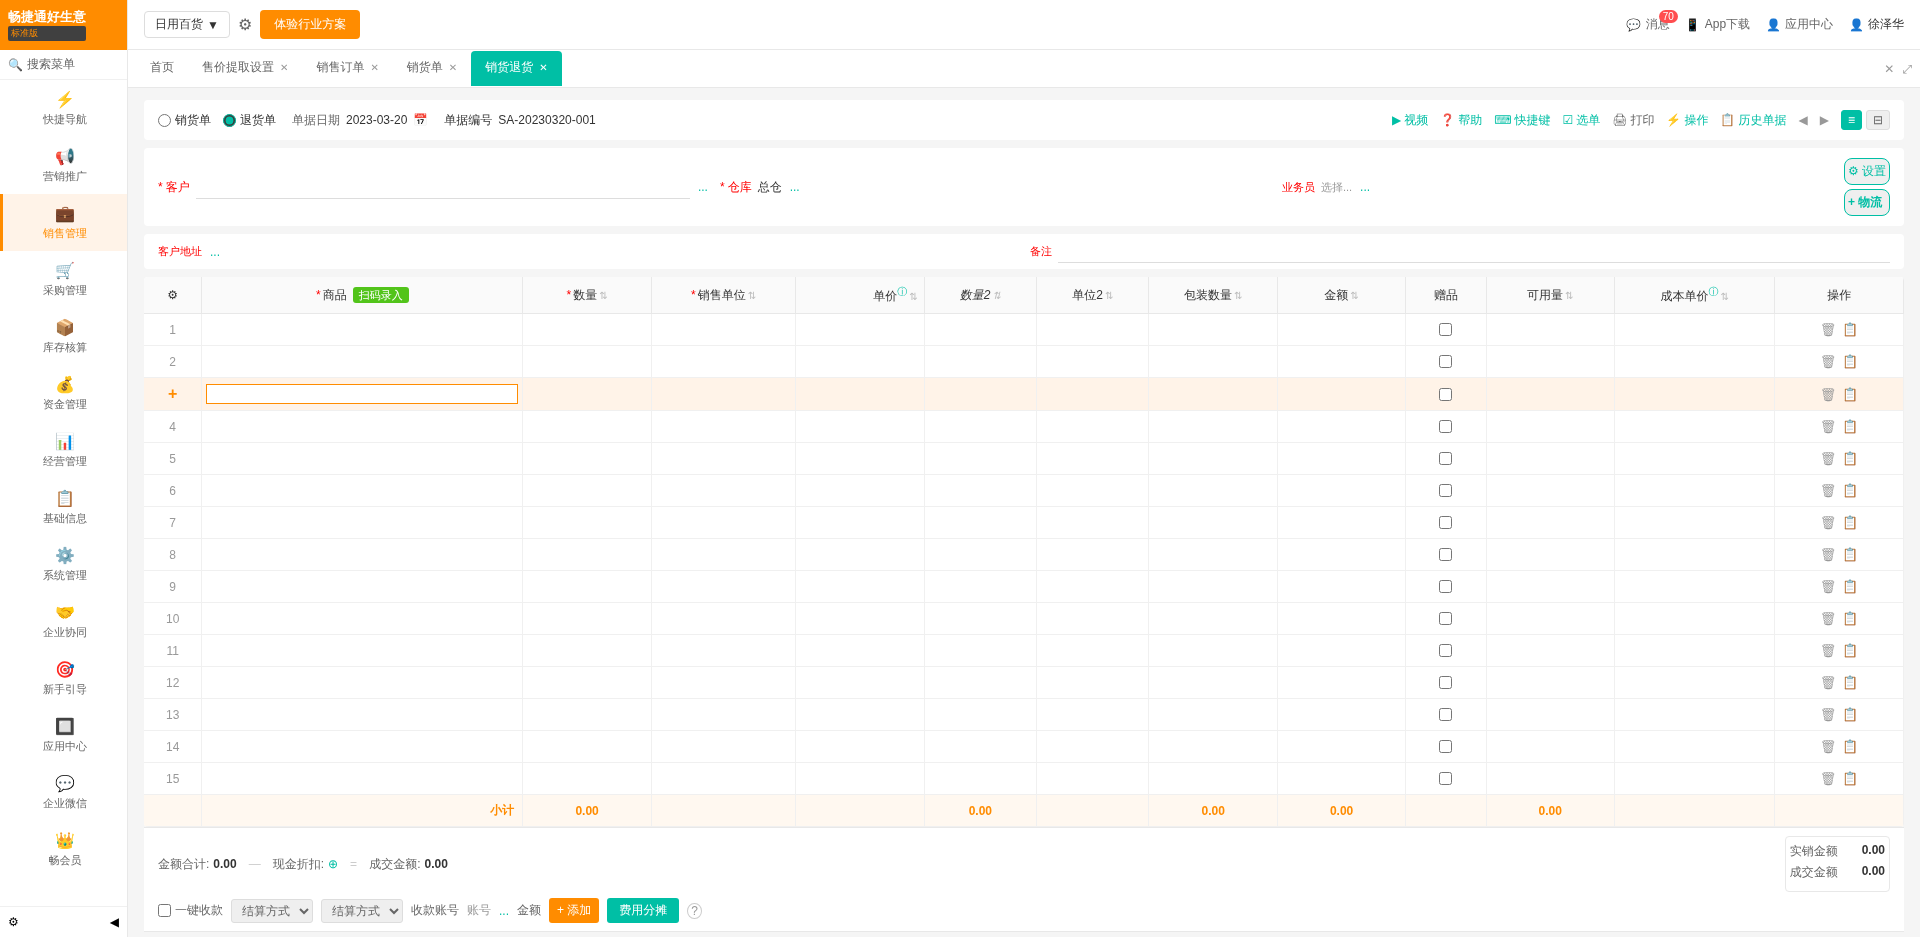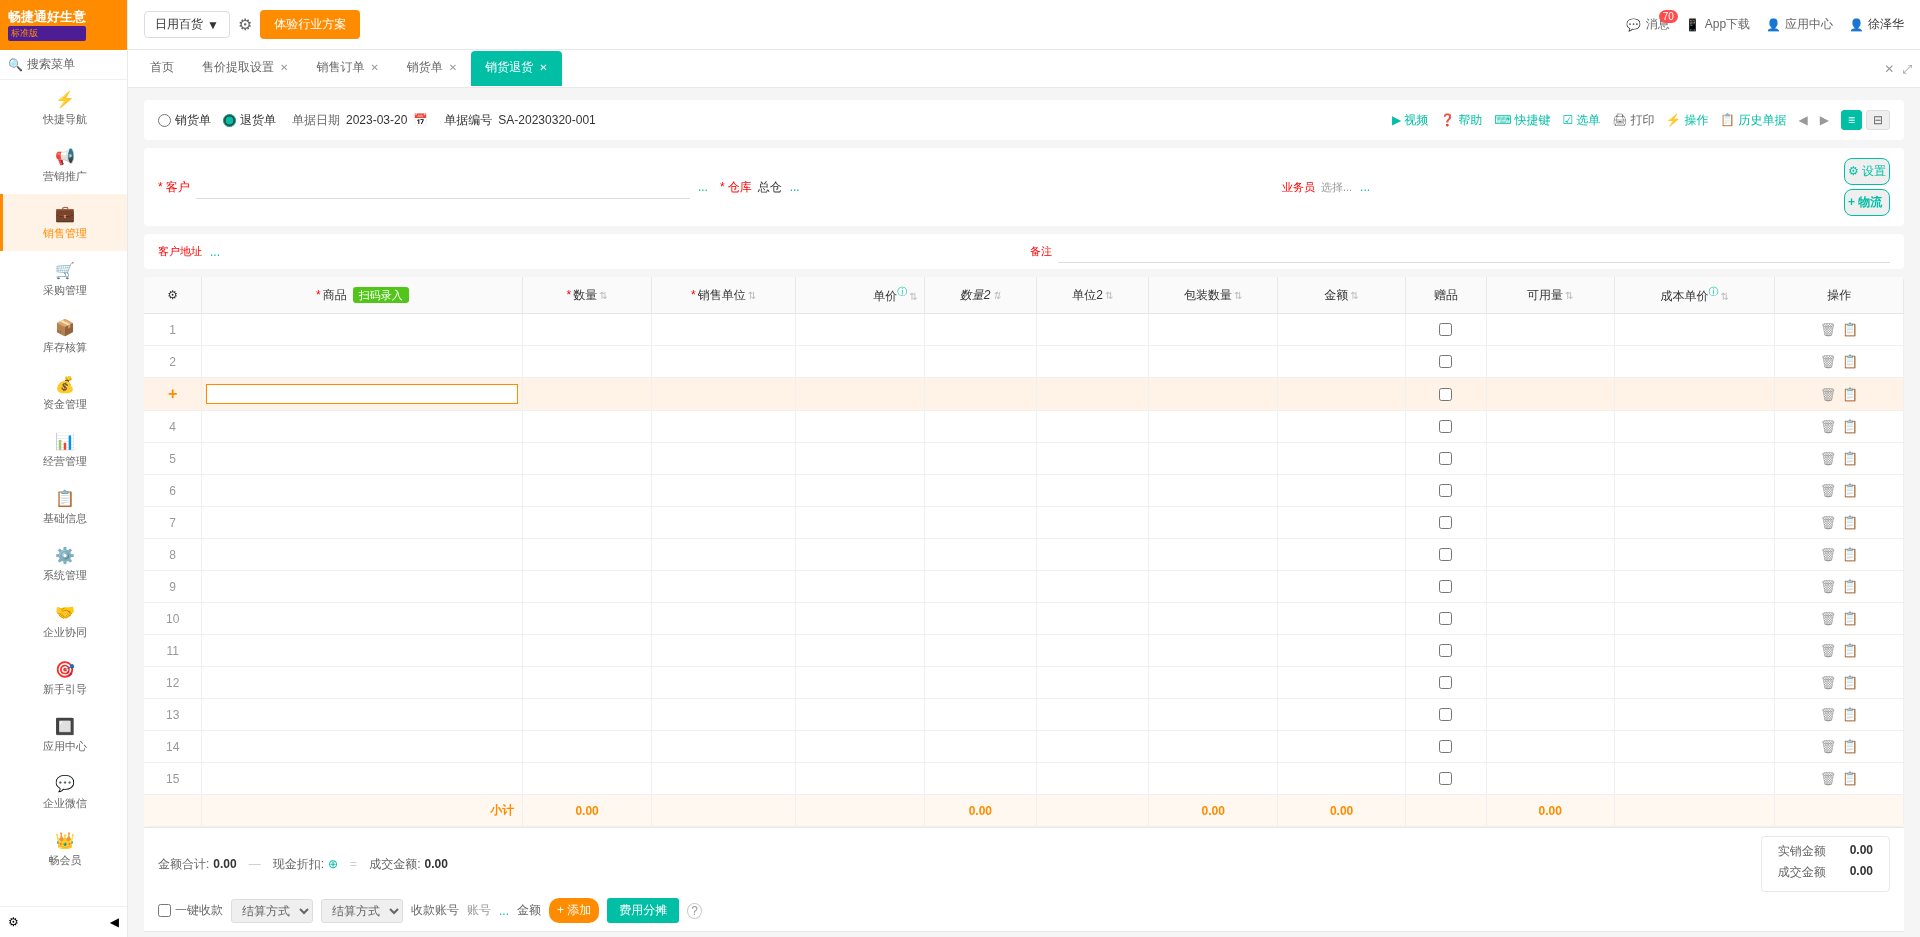--- a/index.html
+++ b/index.html
@@ -2,21 +2,21 @@
 <html><head>
   <meta charset="utf-8">
   <style>
     * { box-sizing: border-box; margin: 0; padding: 0; font-family: 'Microsoft YaHei', Arial, sans-serif; font-size: 12px; }
     body { background: #f5f5f5; display: flex; height: 937px; overflow: hidden; }
     
     
     .sidebar { width: 128px; background: #fff; display: flex; flex-direction: column; border-right: 1px solid #e8e8e8; flex-shrink: 0; }
     .sidebar-logo { background: #ff8c00; padding: 8px; display: flex; align-items: center; height: 50px; }
     .sidebar-logo-text { color: white; font-size: 13px; font-weight: bold; line-height: 1.2; }
-    .sidebar-logo-badge { background: #4c1d95; color: #ff8c00; font-size: 9px; padding: 1px 3px; border-radius: 2px; margin-top: 2px; }
+    .sidebar-logo-badge { background: #404040; color: #ff8c00; font-size: 9px; padding: 1px 3px; border-radius: 2px; margin-top: 2px; }
     .sidebar-search { padding: 6px 8px; border-bottom: 1px solid #f0f0f0; display: flex; align-items: center; gap: 4px; color: #666; cursor: pointer; }
     .sidebar-nav-item { padding: 10px 8px; display: flex; flex-direction: column; align-items: center; gap: 3px; cursor: pointer; color: #666; border-left: 3px solid transparent; }
     .sidebar-nav-item.active { color: #ff8c00; background: #fff3e8; border-left: 3px solid #ff8c00; }
     .sidebar-nav-icon { font-size: 16px; }
     .sidebar-nav-label { font-size: 11px; }
     .sidebar-bottom { margin-top: auto; padding: 8px; display: flex; justify-content: space-between; border-top: 1px solid #f0f0f0; }
     
     
     .main { flex: 1; display: flex; flex-direction: column; overflow: hidden; }
     
@@ -93,21 +93,21 @@
     .subtotal-label { text-align: right; color: #666; font-weight: normal; padding-right: 8px; }
     
     
     .footer { background: #fff; padding: 8px 14px; border-top: 1px solid #e8e8e8; }
     .footer-row1 { display: flex; align-items: center; gap: 12px; flex-wrap: wrap; margin-bottom: 6px; }
     .footer-field { display: flex; align-items: center; gap: 4px; color: #666; }
     .footer-separator { color: #ccc; }
     .footer-row2 { display: flex; align-items: center; gap: 8px; flex-wrap: wrap; }
     .footer-checkbox { display: flex; align-items: center; gap: 4px; cursor: pointer; color: #666; }
     .footer-select { border: 1px solid #ddd; padding: 3px 6px; border-radius: 3px; color: #666; font-size: 12px; }
-    .footer-add-btn { background: #ff8c00; color: white; border: none; padding: 4px 8px; border-radius: 10px; cursor: pointer; font-size: 12px; display: flex; align-items: center; gap: 3px; }
+    .footer-add-btn { background: #ff8c00; color: white; border: none; padding: 4px 8px; border-radius: 3px; cursor: pointer; font-size: 12px; display: flex; align-items: center; gap: 3px; }
     .footer-split-btn { background: #00bfa5; color: white; border: none; padding: 4px 12px; border-radius: 3px; cursor: pointer; font-size: 12px; }
     
     
     .bottombar { background: #f5f5f5; padding: 6px 14px; display: flex; align-items: center; border-top: 1px solid #e8e8e8; gap: 20px; flex-wrap: wrap; }
     .summary-row { display: flex; justify-content: space-between; gap: 24px; margin-bottom: 4px; color: #666; }
     .summary-val { color: #333; font-weight: bold; }
     
     .inline-input { border: 1px solid #ff8c00; outline: none; width: 100%; padding: 2px 4px; }
     .highlight-cell { background: #fff3e8 !important; }
     
@@ -755,21 +755,21 @@
         <div class="footer-field">
           <span>现金折扣:</span>
           <span style="color:#00bfa5;cursor:pointer;">⊕</span>
         </div>
         <span class="footer-separator">=</span>
         <div class="footer-field">
           <span>成交金额:</span>
           <span style="color:#333;font-weight:bold;">0.00</span>
         </div>
 
-        <div style="margin-left:auto;background:#fff;border:1px solid #e8e8e8;border-radius:4px;padding:6px 16px;">
+        <div style="margin-left:auto;background:#fff;border:1px solid #e8e8e8;border-radius:4px;padding:6px 4px;">
           <div class="summary-row">
             <span>实销金额</span>
             <span class="summary-val">0.00</span>
           </div>
           <div class="summary-row">
             <span>成交金额</span>
             <span class="summary-val">0.00</span>
           </div>
         </div>
       </div>

